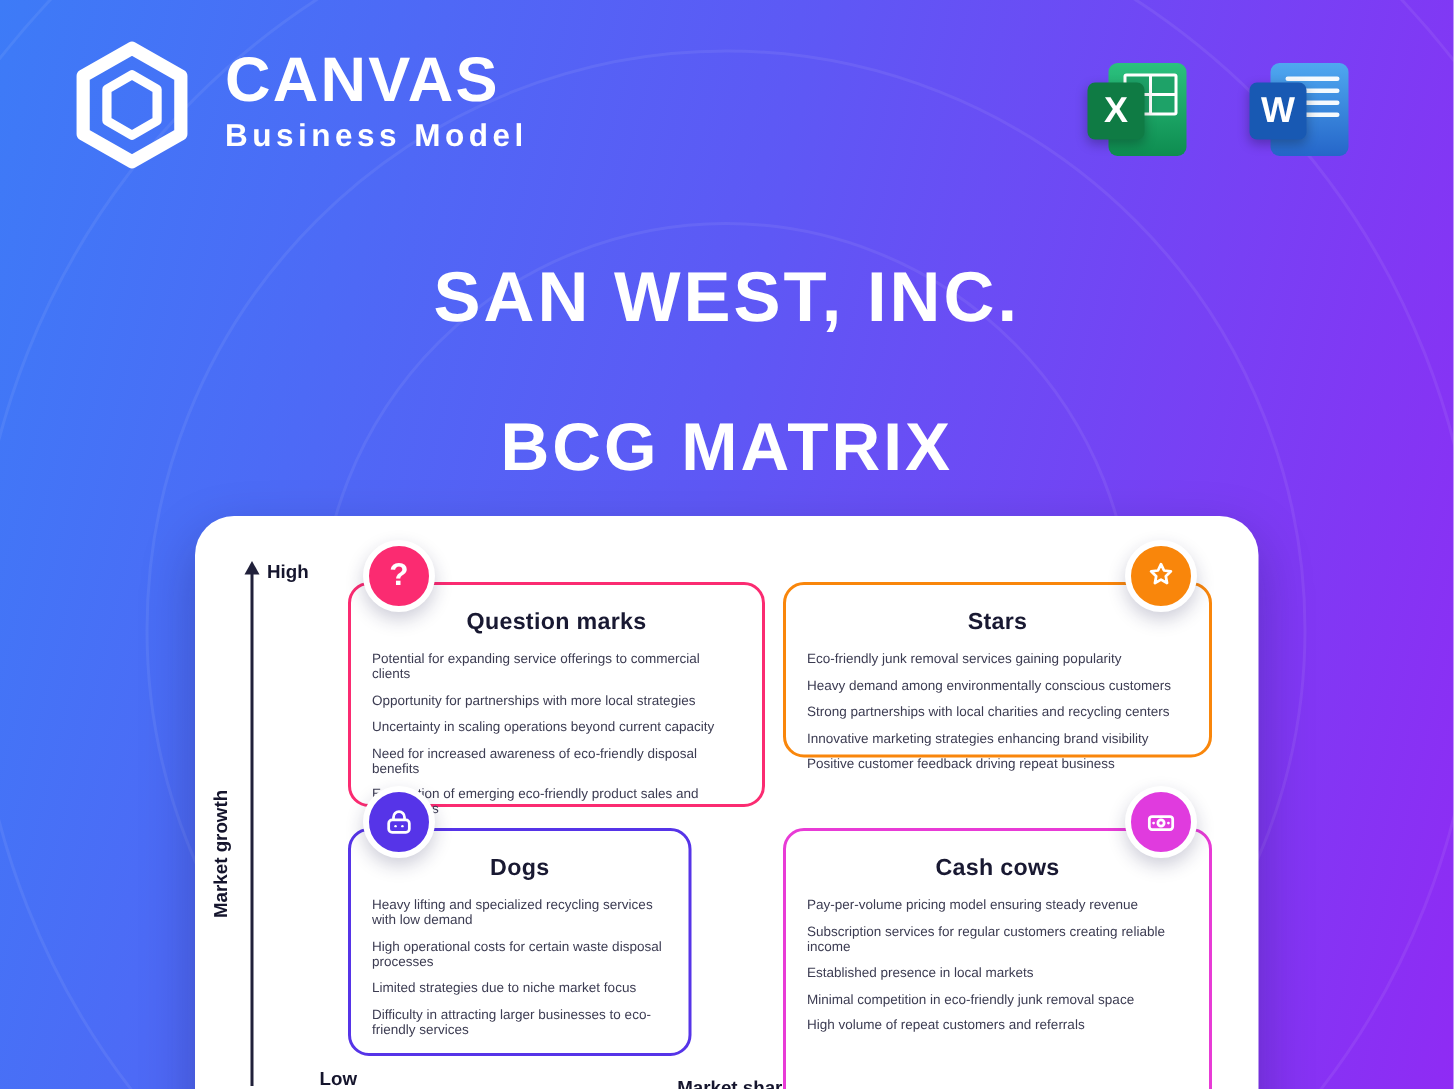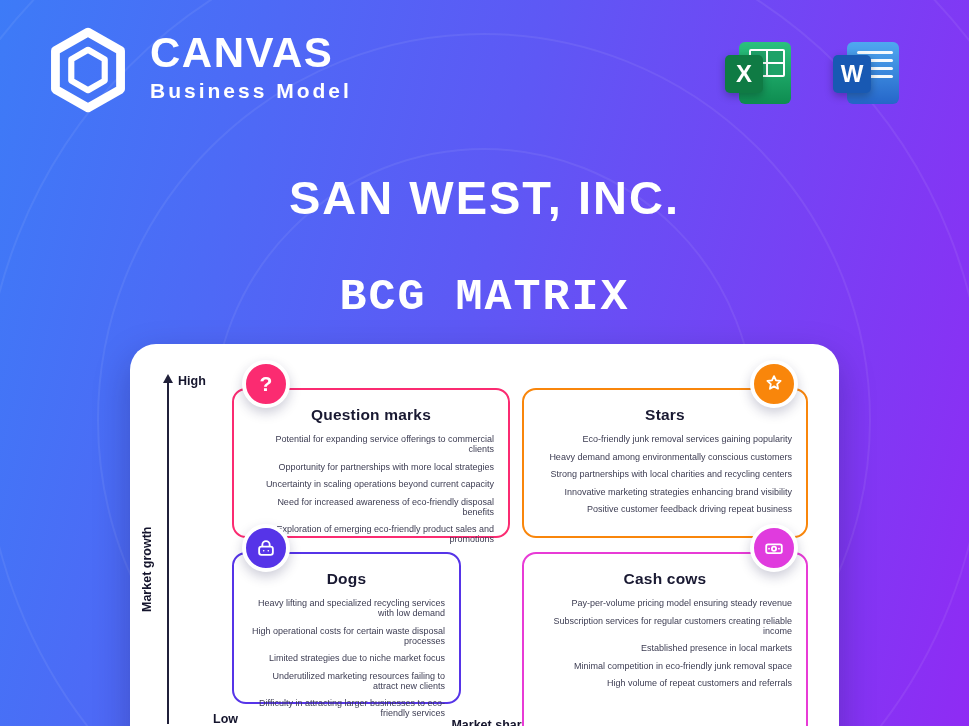--- a/index.html
+++ b/index.html
@@ -37,43 +37,43 @@
   .tile{position:absolute;left:0;top:13px;width:38px;height:38px;border-radius:5px;color:#fff;
     font-weight:800;font-size:24px;display:flex;align-items:center;justify-content:center;
     box-shadow:0 3px 8px rgba(0,0,0,0.28);}
   .excel .tile{background:#0f7b44;}
   .word .tile{background:#1859b3;}
 
   
   .company-title{position:absolute;top:170px;left:0;width:100%;text-align:center;
     font-size:47px;font-weight:800;color:#fff;letter-spacing:2px;}
   .doc-title{position:absolute;top:272px;left:0;width:100%;text-align:center;
-    font-size:45px;font-weight:800;color:#fff;letter-spacing:2px;font-family:Liberation Mono, monospace;}
+    font-size:45px;font-weight:800;color:#fff;letter-spacing:2px;}
 
   
   .card{position:absolute;left:130px;top:344px;width:709px;height:436px;background:#fff;
     border-radius:26px;box-shadow:0 14px 36px rgba(18,18,64,0.28);}
 
   .y-axis{position:absolute;left:37px;top:34px;width:2px;height:346px;background:#20203a;}
   .y-axis::before{content:"";position:absolute;top:-9px;left:-4px;
     border:5px solid transparent;border-bottom:9px solid #20203a;}
   .axis-label{position:absolute;font-weight:700;font-size:12.5px;color:#15152d;}
   #y-high{left:48px;top:30px;}
   #y-low{left:48px;top:368px;margin-left:35px;}
   #y-title{left:10px;top:268px;transform:rotate(-90deg);transform-origin:left top;}
   #x-title{left:260px;top:374px;width:200px;text-align:center;}
   #x-high{left:632px;top:374px;}
 
   
   .quad{position:absolute;border:2px solid;border-radius:14px;background:#fff;box-sizing:border-box;}
   .quad h3{margin:16px 0 0;text-align:center;font-size:15.5px;font-weight:800;color:#191932;letter-spacing:0.2px;}
   .quad ul{list-style:none;margin:10px 0 0;padding:0 14px;}
-  .quad li{font-size:9px;color:#3c3c52;text-align:right;margin-bottom:7.5px;font-weight:500;}
+  .quad li{font-size:9px;color:#3c3c52;text-align:left;margin-bottom:7.5px;font-weight:500;}
   #quad-qm{left:102px;top:44px;width:278px;height:150px;border-color:#fb2b71;}
-  #quad-stars{left:392px;top:44px;width:286px;height:150px;border-color:#f9860b;}
+  #quad-stars{left:392px;top:44px;width:286px;height:117px;border-color:#f9860b;}
   #quad-dogs{left:102px;top:208px;width:229px;height:152px;border-color:#5634e8;}
   #quad-cows{left:392px;top:208px;width:286px;height:188px;border-color:#e83bd6;}
 
   .badge{position:absolute;width:40px;height:40px;border-radius:50%;border:4px solid #fff;
     display:flex;align-items:center;justify-content:center;color:#fff;
     box-shadow:0 5px 12px rgba(30,30,80,0.22);}
   .badge.left{left:8px;top:-30px;}
   .badge.right{right:8px;top:-30px;}
   #badge-qm{background:#fb2b71;font-weight:800;font-size:21px;}
   #badge-stars{background:#f9860b;}
@@ -171,21 +171,20 @@
         <path d="M8 10.5V8.5a4 4 0 0 1 8 0v2"></path>
         <circle cx="9.5" cy="15" r="0.9" fill="#ffffff" stroke="none"></circle>
         <circle cx="14.5" cy="15" r="0.9" fill="#ffffff" stroke="none"></circle>
       </svg>
     </div>
     <h3>Dogs</h3>
     <ul>
       <li>Heavy lifting and specialized recycling services with low demand</li>
       <li>High operational costs for certain waste disposal processes</li>
       <li>Limited strategies due to niche market focus</li>
-      <li>Underutilized marketing resources failing to attract new clients</li>
       <li>Difficulty in attracting larger businesses to eco-friendly services</li>
     </ul>
   </div>
 
   <div class="quad" id="quad-cows">
     <div class="badge right" id="badge-cows">
       <svg width="22" height="22" viewBox="0 0 24 24" fill="none" stroke="#ffffff" stroke-width="2" stroke-linejoin="round">
         <rect x="3.5" y="8" width="17" height="9.5" rx="2"></rect>
         <circle cx="12" cy="12.75" r="2.3"></circle>
         <path d="M6.6 12.75h.01M17.4 12.75h.01" stroke-linecap="round"></path>

